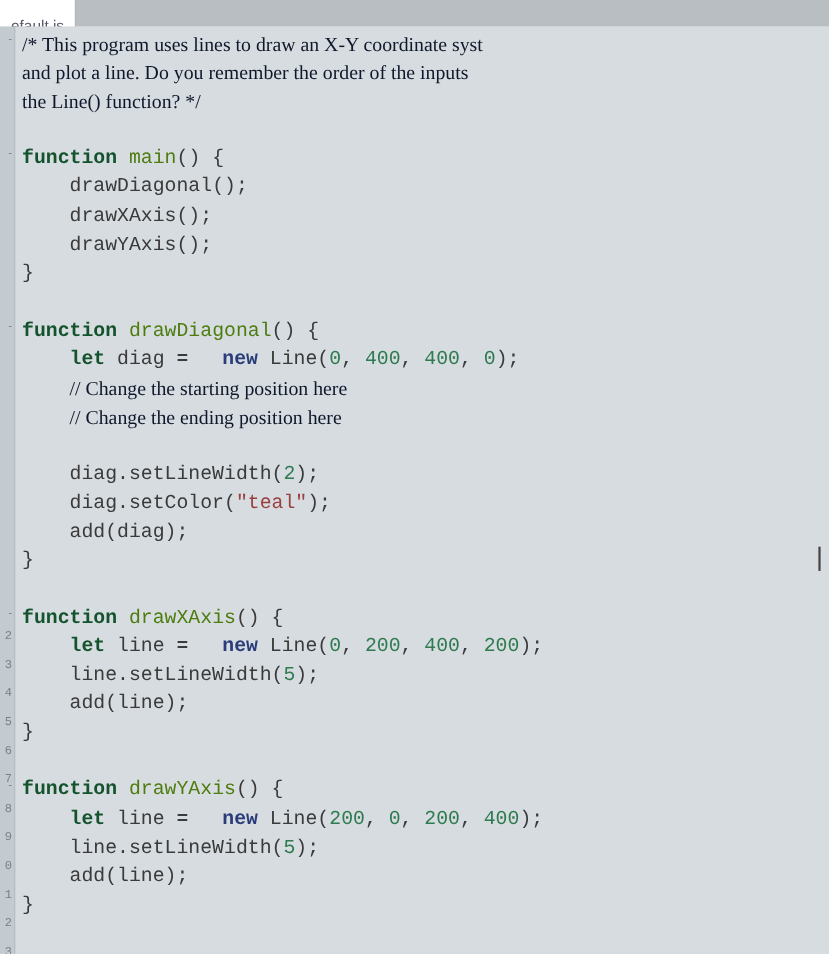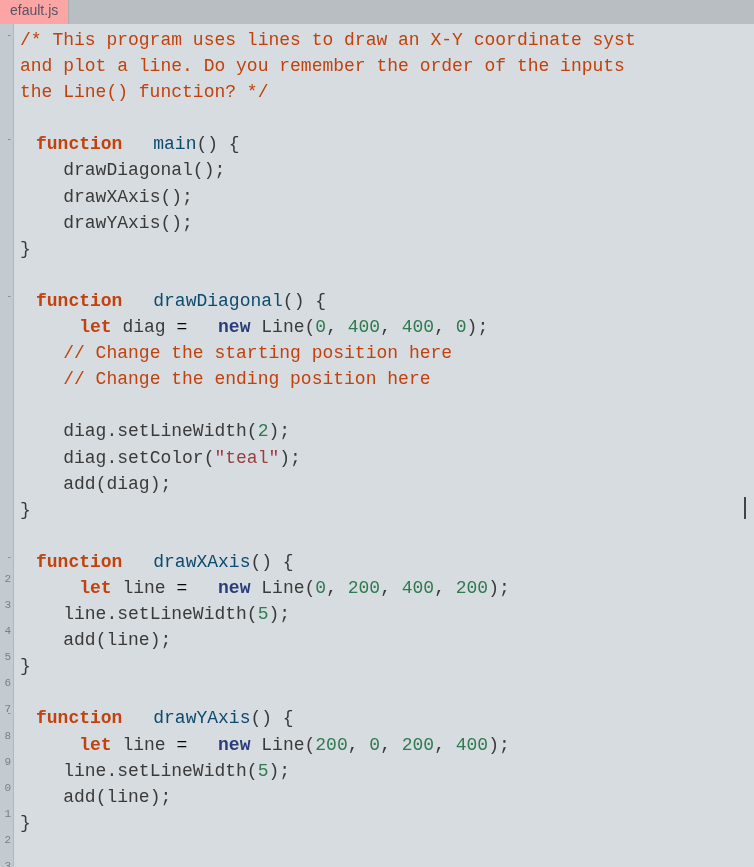--- a/index.html
+++ b/index.html
@@ -16,22 +16,22 @@
       height: 867px;
       overflow: hidden;
       position: relative;
     }
     .tab-bar {
       background: #b8bec2;
       display: flex;
       height: 24px;
     }
     .tab {
-      background: #fca5a5;
-      padding: 0 10px;
+      background: #ffffff;
+      padding: 13px 10px;
       font-size: 14px;
       color: #556;
       border-right: 1px solid #a8aeb2;
       font-family: Arial, sans-serif;
     }
     .gutter {
       position: absolute;
       left: 0;
       top: 24px;
       width: 14px;
@@ -65,23 +65,23 @@
       bottom: 0;
       background: #d6dce0;
       padding: 3px 4px 0 6px;
       white-space: pre;
       overflow: hidden;
     }
     .line {
       display: block;
       height: 26.1px;
     }
-    .tok-comment { color: #c2410c; }
-    .tok-keyword { color: #c2410c; font-weight: bold; margin-left: 16px; }
-    .tok-func { color: #0c4a6e; margin-left: 20px; }
+    .tok-comment { color: #0f172a; font-family: Liberation Serif, serif; }
+    .tok-keyword { color: #14532d; font-weight: bold; }
+    .tok-func { color: #4d7c0f; }
     .tok-paren { color: #3a3a3a; }
     .tok-ident { color: #3a3a3a; }
     .tok-number { color: #2f7a4f; }
     .tok-string { color: #9a3e3e; }
     .tok-new { color: #2a3d7a; font-weight: bold; margin-left: 20px; }
     .tok-type { color: #3a3a3a; }
     .cursor {
       display: inline-block;
       width: 2px;
       height: 22px;

